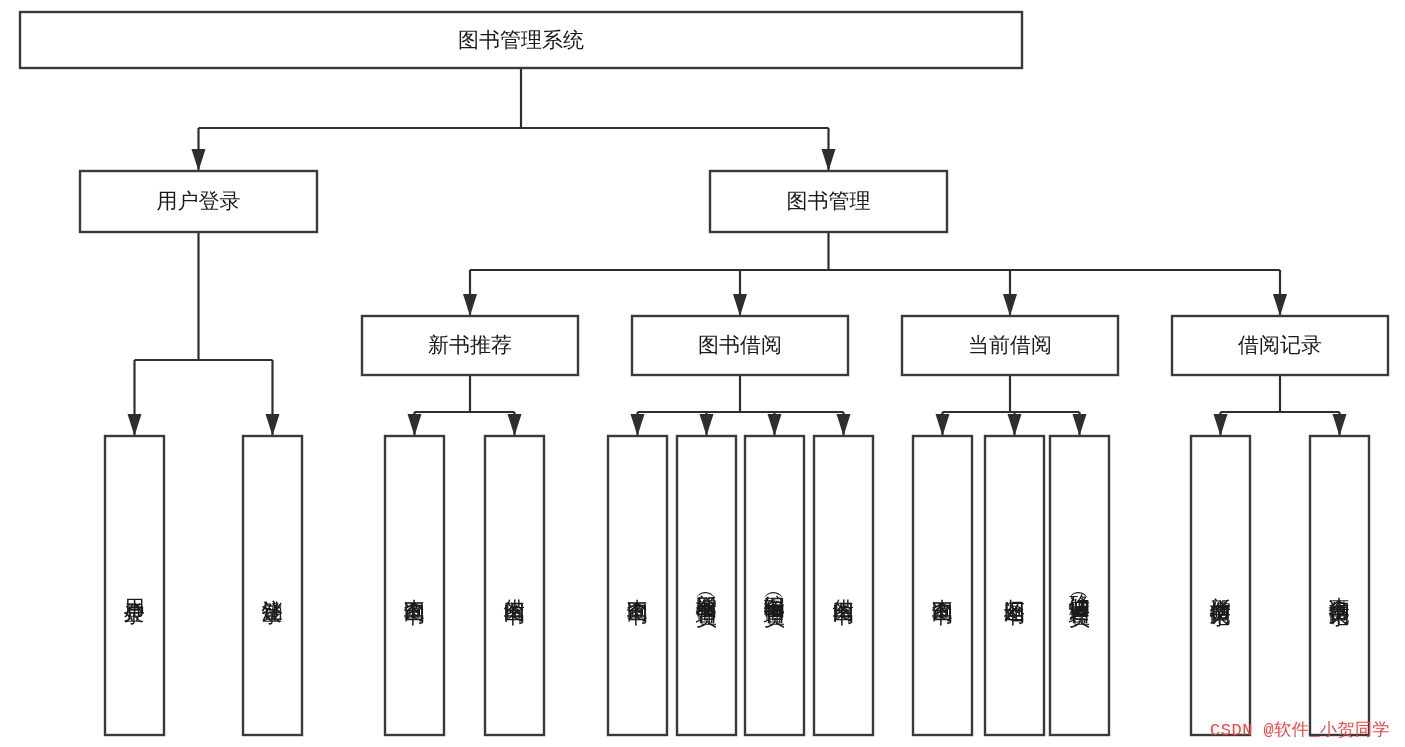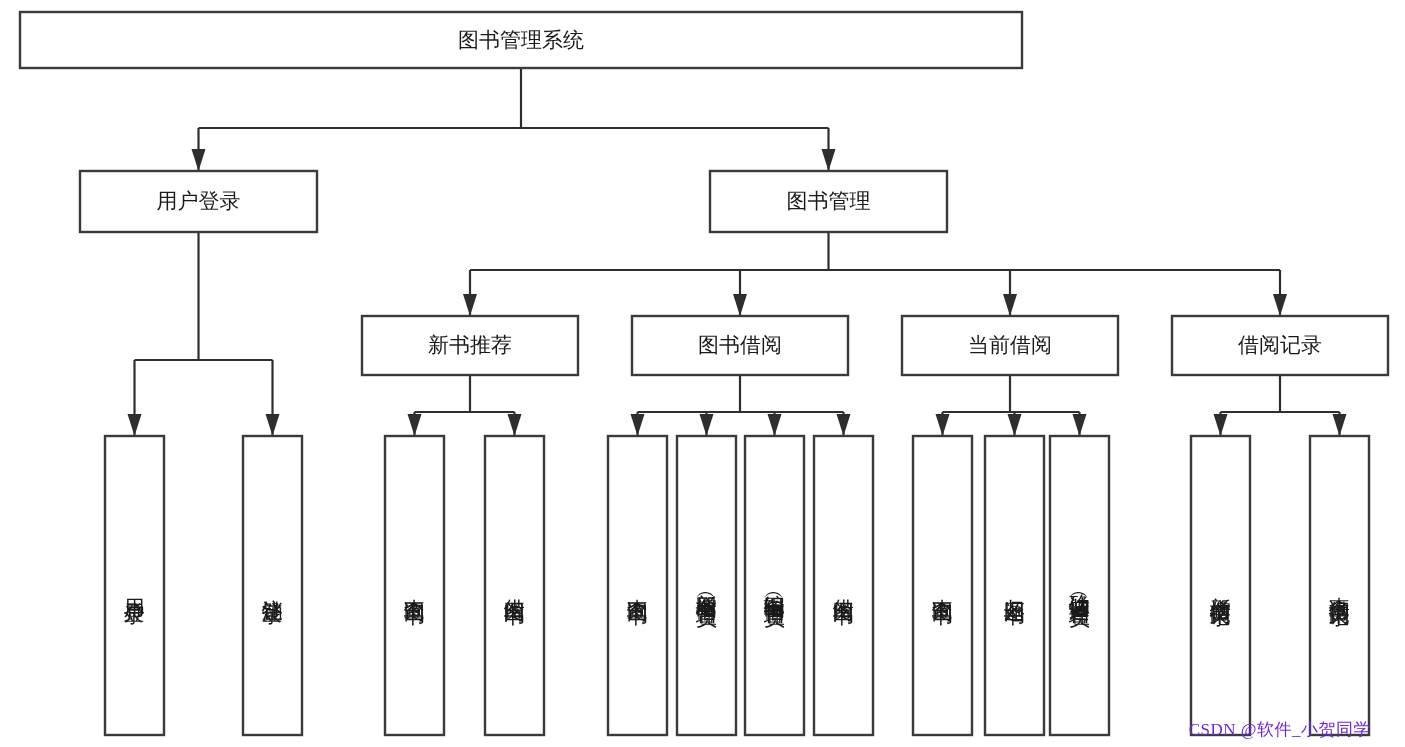--- a/index.html
+++ b/index.html
@@ -64,25 +64,25 @@
     text-orientation: upright;
     font-family: "Liberation Sans", "DejaVu Sans", sans-serif;
     font-size: 21px;
     line-height: 1.12;
     letter-spacing: 2px;
     color: #1a1a1a;
     white-space: nowrap;
   }
   .watermark {
     position: absolute;
-    right: 21px;
+    right: 2px;
     bottom: 6px;
-    font-family: Liberation Serif, serif;
+    font-family: Liberation Mono, monospace;
     font-size: 17px;
-    color: #6d28d9;
+    color: #ef4444;
     letter-spacing: 0.5px;
     white-space: nowrap;
   }
 </style>
 </head>
 <body>
 
 <div id="diagram-root">
 
   <svg id="tree-svg" viewBox="0 0 1405 747">

